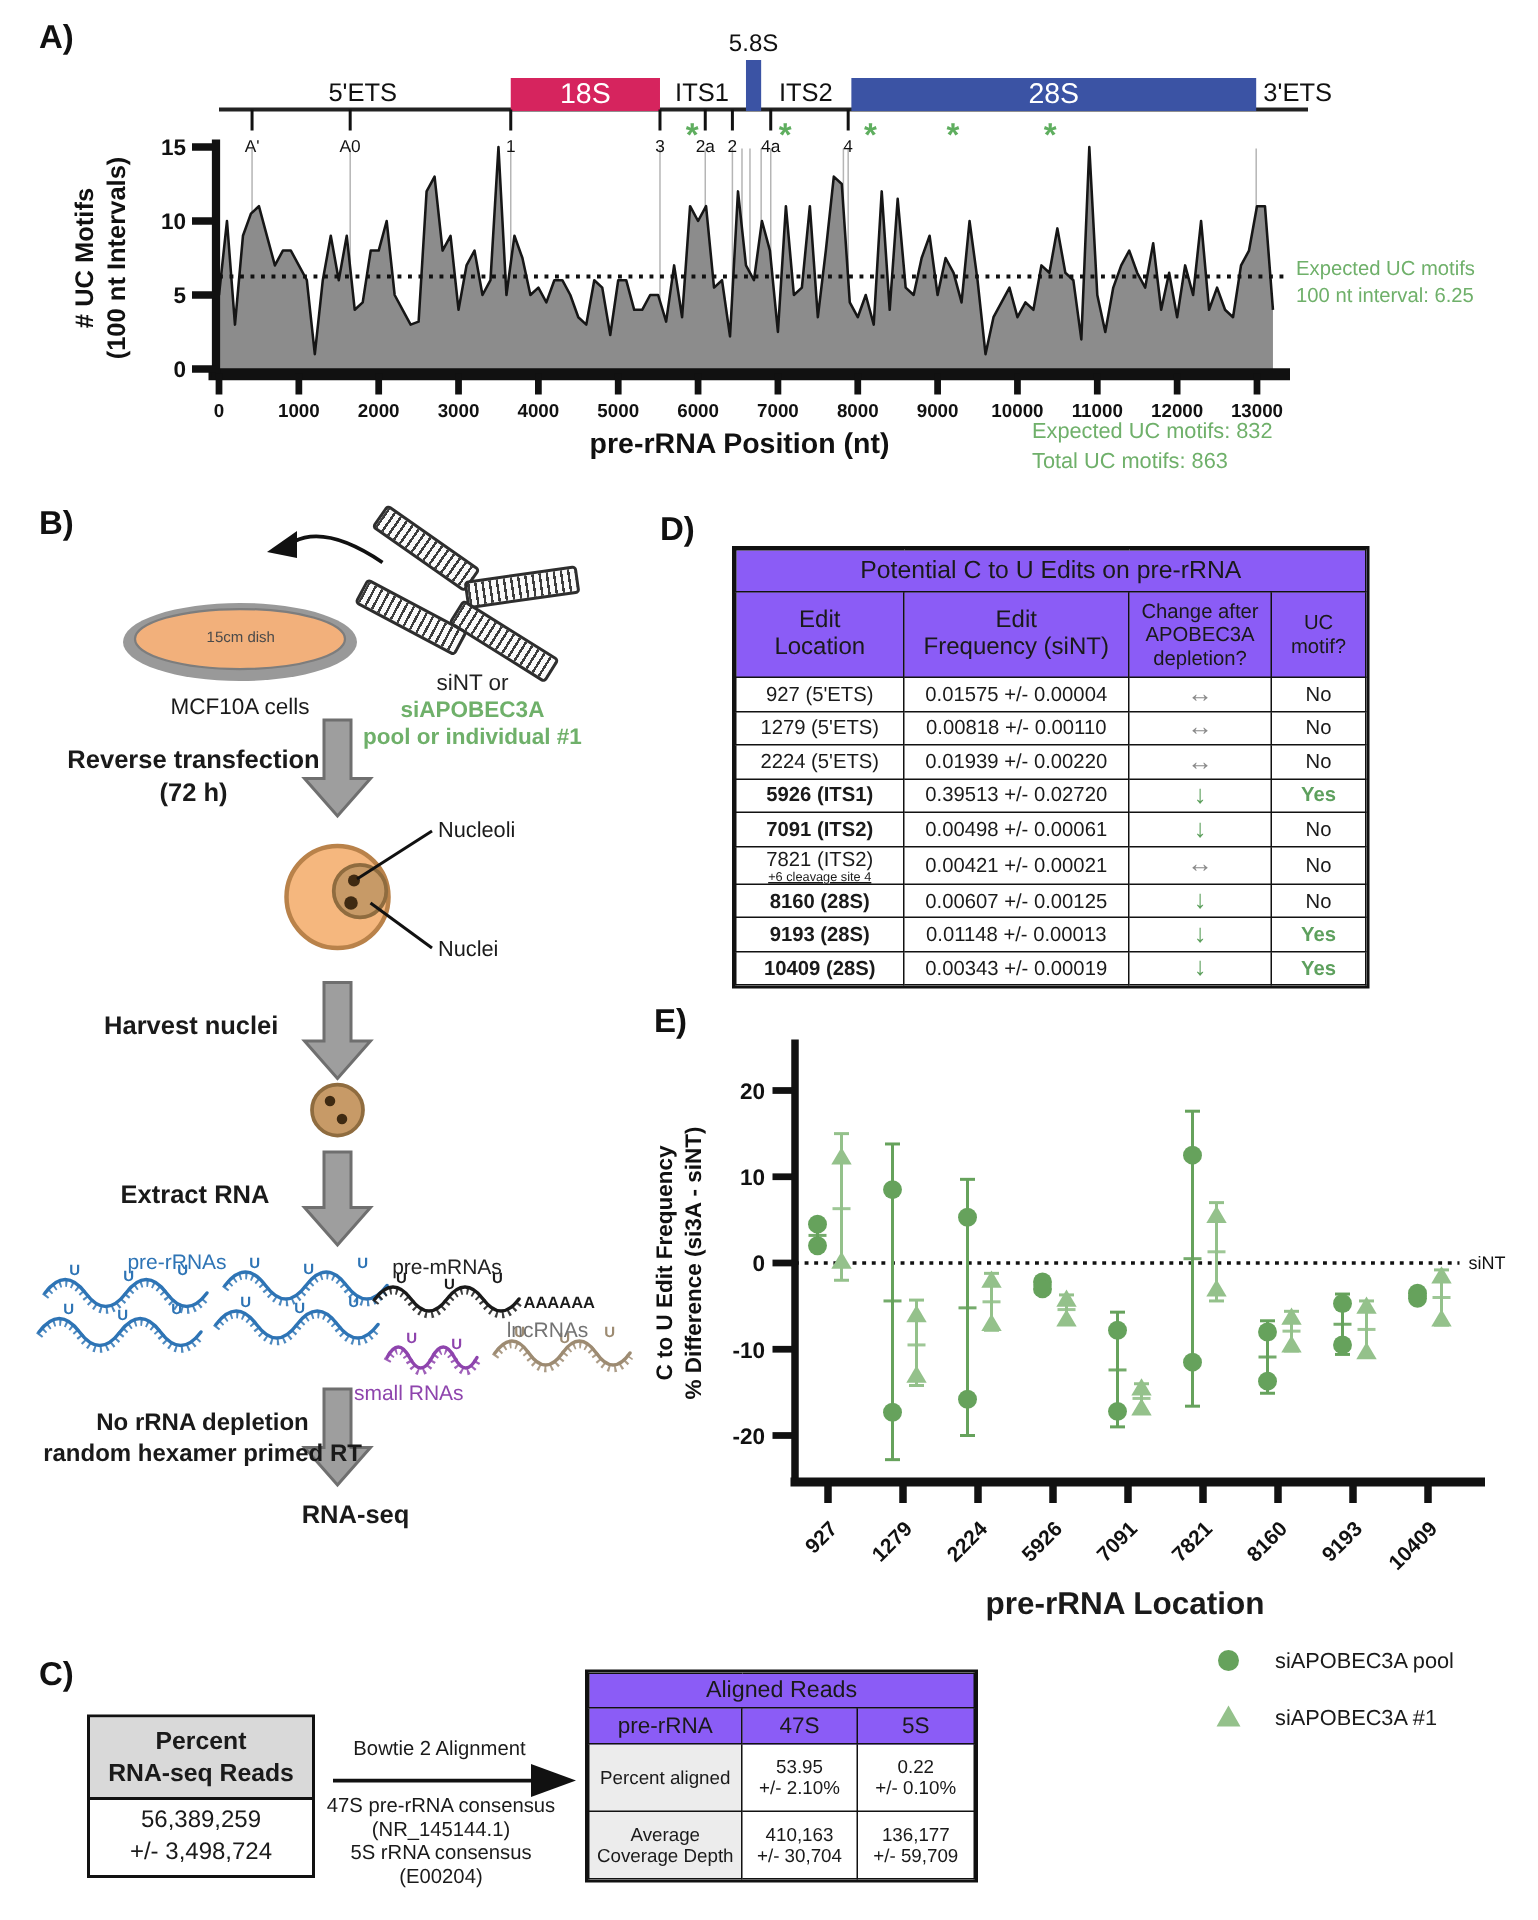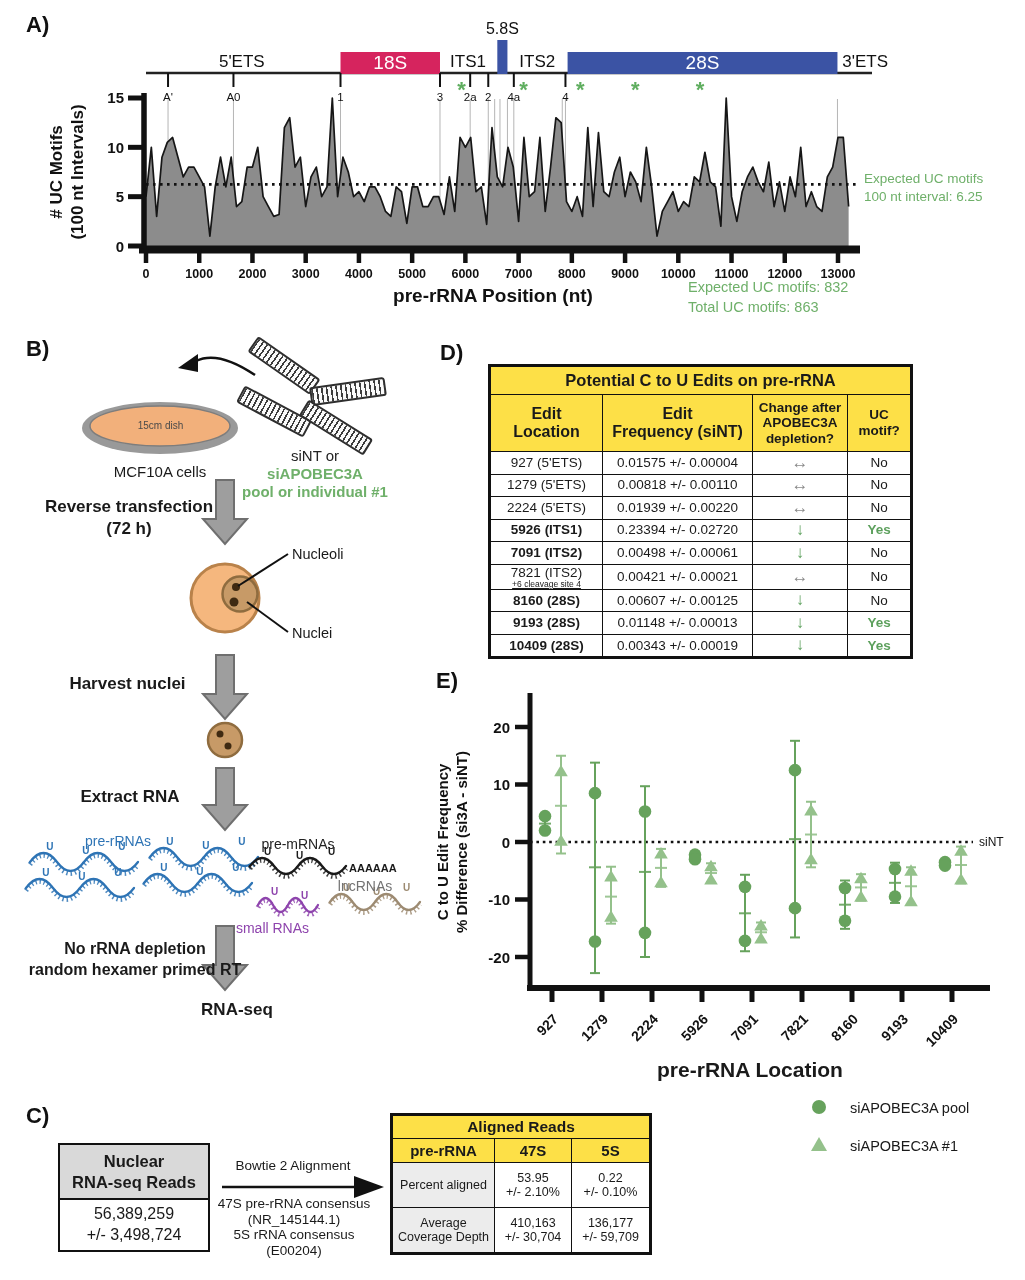--- a/index.html
+++ b/index.html
@@ -6,21 +6,21 @@
   .figure{position:relative;width:1025px;height:1280px;background:#fff;
           font-family:"Liberation Sans",sans-serif;color:#1a1a1a;overflow:hidden;}
   .t{position:absolute;}
   .c{text-align:center;}
   .b{font-weight:bold;}
   .panel-label{position:absolute;font-weight:bold;font-size:22px;color:#111;}
   svg text{font-family:"Liberation Sans",sans-serif;}
   table.fig{border-collapse:collapse;table-layout:fixed;background:#fff;}
   table.fig td{border:1.6px solid #111;padding:0 2px;text-align:center;vertical-align:middle;
                white-space:pre-line;line-height:1.15;}
-  table.fig td.hdr{background:#fde047;font-weight:bold;}
+  table.fig td.hdr{background:#8b5cf6;font-weight:normal;}
   table.fig td.rowlab{background:#ececec;}
   .twrap{position:absolute;border:2px solid #111;}
   .sirna{position:absolute;width:72px;height:15px;border:2px solid #2e2e2e;border-radius:3px;
          background:repeating-linear-gradient(90deg,#3c3c3c 0 1.6px,#fafafa 1.6px 4.8px);}
   #nuclear-box{position:absolute;left:58px;top:1143px;width:148px;border:2.5px solid #111;background:#fff;}
   #nuclear-box .hd{background:#d9d9d9;border-bottom:2px solid #111;padding:6px 2px;
                    font-weight:bold;font-size:16.5px;text-align:center;line-height:1.25;}
   #nuclear-box .vl{padding:4px 2px;font-size:16px;text-align:center;line-height:1.3;}
 </style>
 </head>
@@ -204,21 +204,21 @@
   <div class="t c" style="left:58px;top:833px;width:120px;font-size:14px;color:#2e74b5">pre-rRNAs</div>
   <div class="t c" style="left:238px;top:836px;width:120px;font-size:14px;color:#222">pre-mRNAs</div>
   <div class="t c" style="left:215px;top:920px;width:115px;font-size:14px;color:#8e44ad">small RNAs</div>
   <div class="t c" style="left:315px;top:878px;width:100px;font-size:14px;color:#737373">lncRNAs</div>
   <div class="t c b" style="left:25px;top:940px;width:220px;font-size:16px">No rRNA depletion</div>
   <div class="t c b" style="left:10px;top:961px;width:250px;font-size:16px">random hexamer primed RT</div>
   <div class="t c b" style="left:167px;top:1000px;width:140px;font-size:17px">RNA-seq</div>
 
   <div id="nuclear-box">
     <div class="hd">
-      <div>Nuclear</div>
+      <div>Percent</div>
       <div>RNA-seq Reads</div>
     </div>
     <div class="vl">
       <div>56,389,259</div>
       <div>+/- 3,498,724</div>
     </div>
   </div>
   <svg width="185" height="60" style="position:absolute;left:212px;top:1145px">
     <line x1="10" y1="42" x2="142" y2="42" stroke="#111" stroke-width="2.5"></line>
     <polygon points="142,31 172,42 142,53" fill="#111"></polygon>
@@ -301,21 +301,21 @@
             <td style="font-size: 13.5px;">No</td>
           </tr>
           <tr>
             <td style="font-size: 13.5px; height: 21.5px;"><span>2224 (5'ETS)</span></td>
             <td style="font-size: 13.5px;">0.01939 +/- 0.00220</td>
             <td><span style="color: rgb(138, 138, 138); font-weight: bold; font-size: 17px;">↔</span></td>
             <td style="font-size: 13.5px;">No</td>
           </tr>
           <tr>
             <td style="font-size: 13.5px; height: 21.5px; font-weight: bold;"><span>5926 (ITS1)</span></td>
-            <td style="font-size: 13.5px;">0.23394 +/- 0.02720</td>
+            <td style="font-size: 13.5px;">0.39513 +/- 0.02720</td>
             <td><span style="color: rgb(93, 160, 93); font-weight: bold; font-size: 17px;">↓</span></td>
             <td style="font-size: 13.5px; color: rgb(93, 160, 93); font-weight: bold;">Yes</td>
           </tr>
           <tr>
             <td style="font-size: 13.5px; height: 21.5px; font-weight: bold;"><span>7091 (ITS2)</span></td>
             <td style="font-size: 13.5px;">0.00498 +/- 0.00061</td>
             <td><span style="color: rgb(93, 160, 93); font-weight: bold; font-size: 17px;">↓</span></td>
             <td style="font-size: 13.5px;">No</td>
           </tr>
           <tr>

